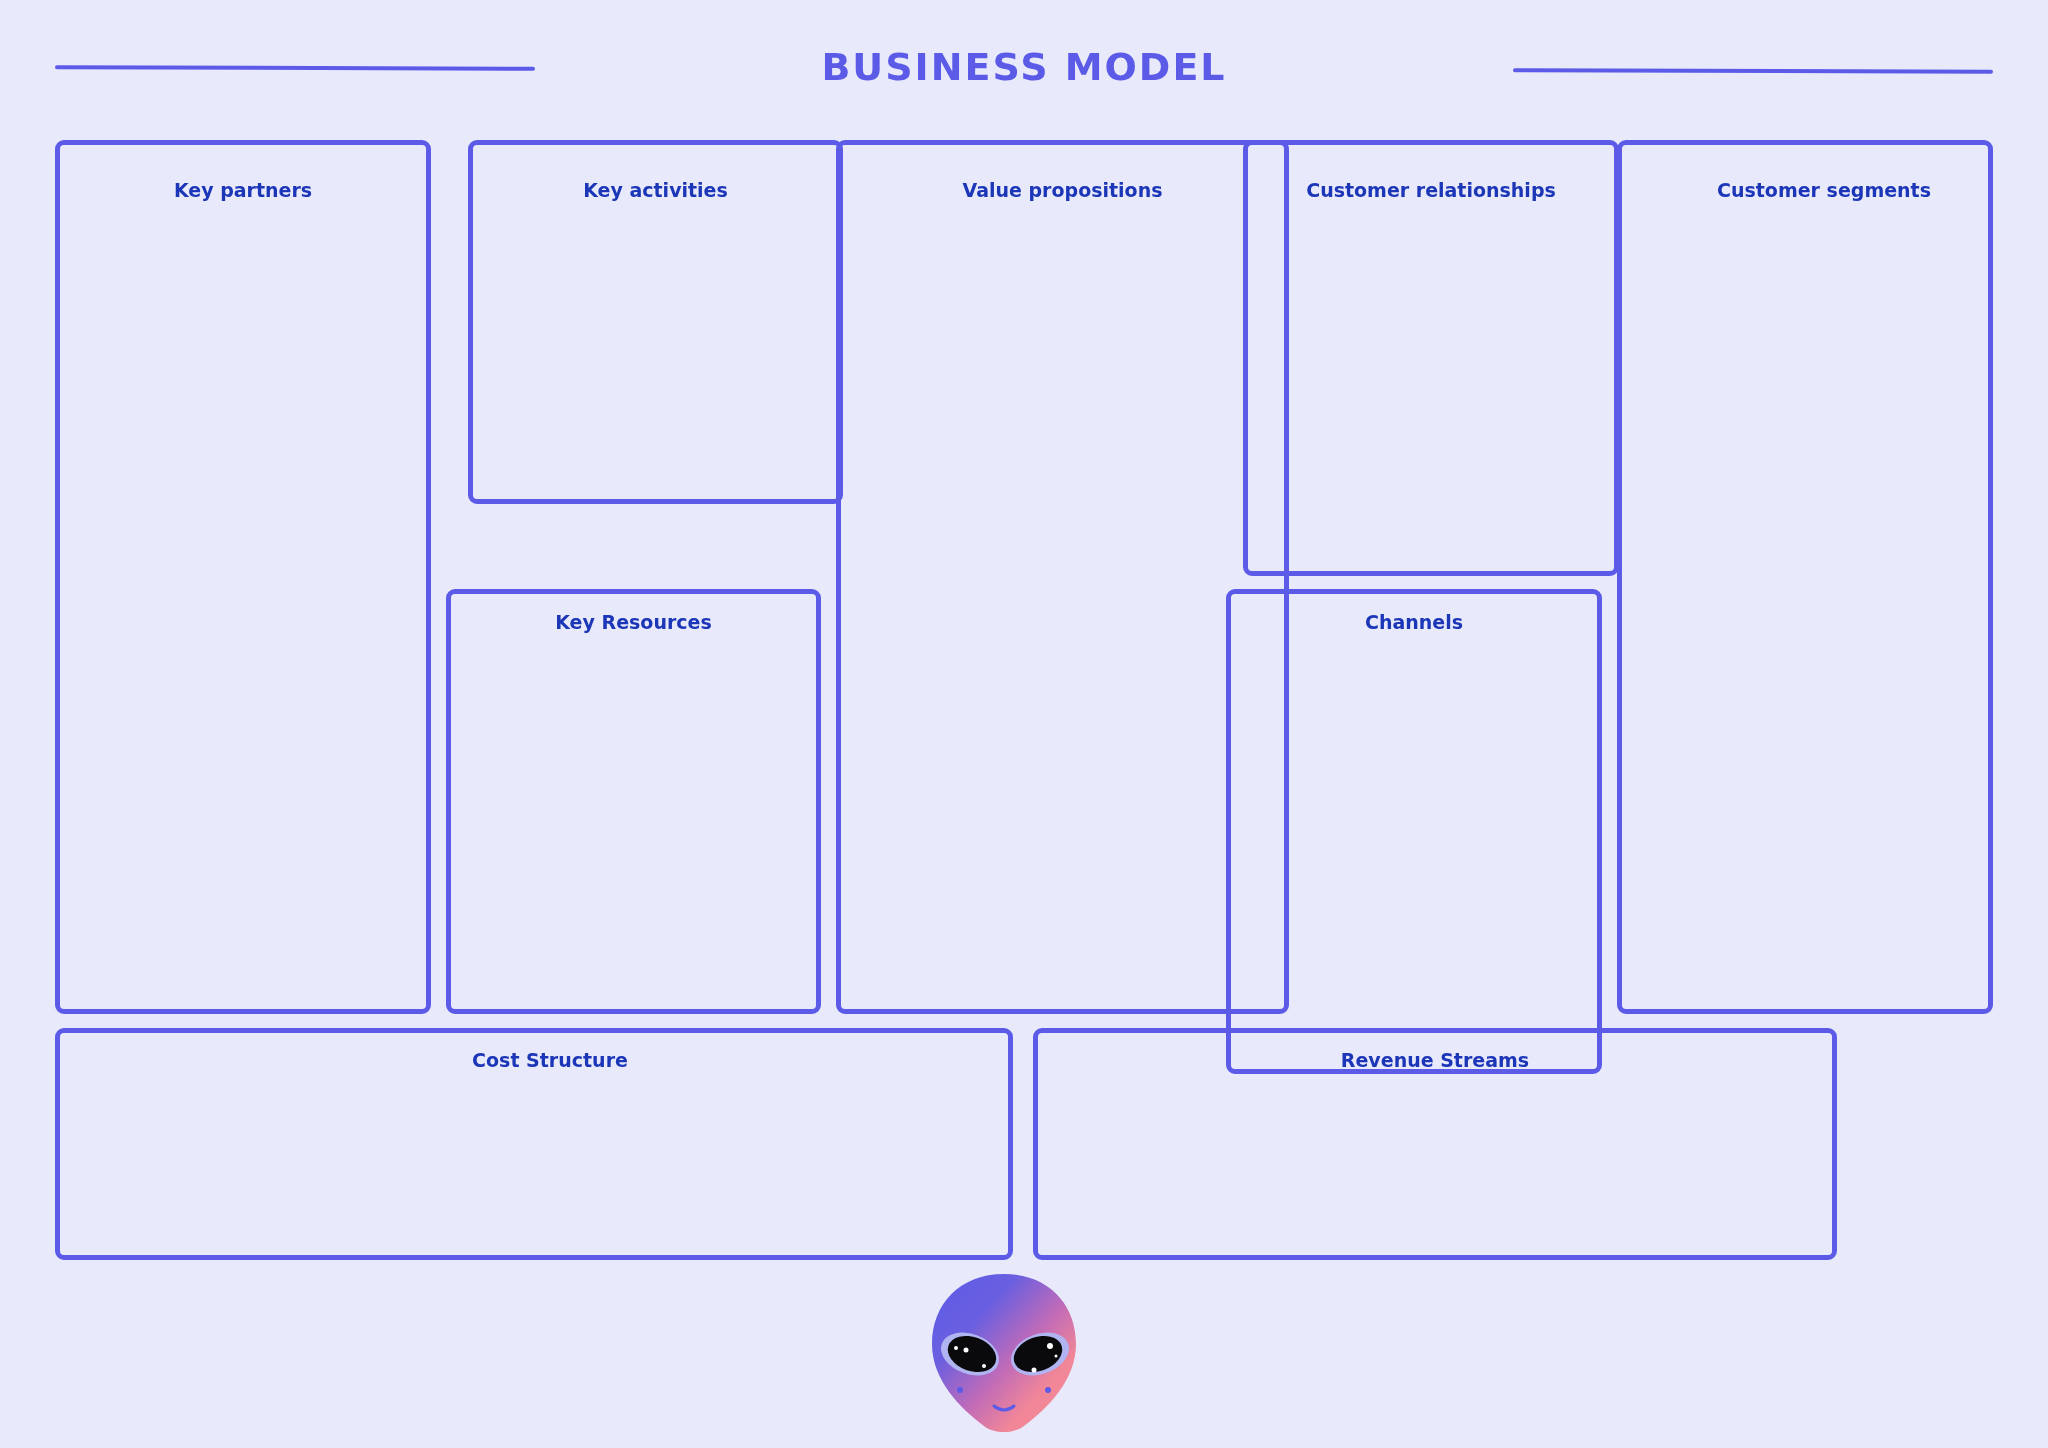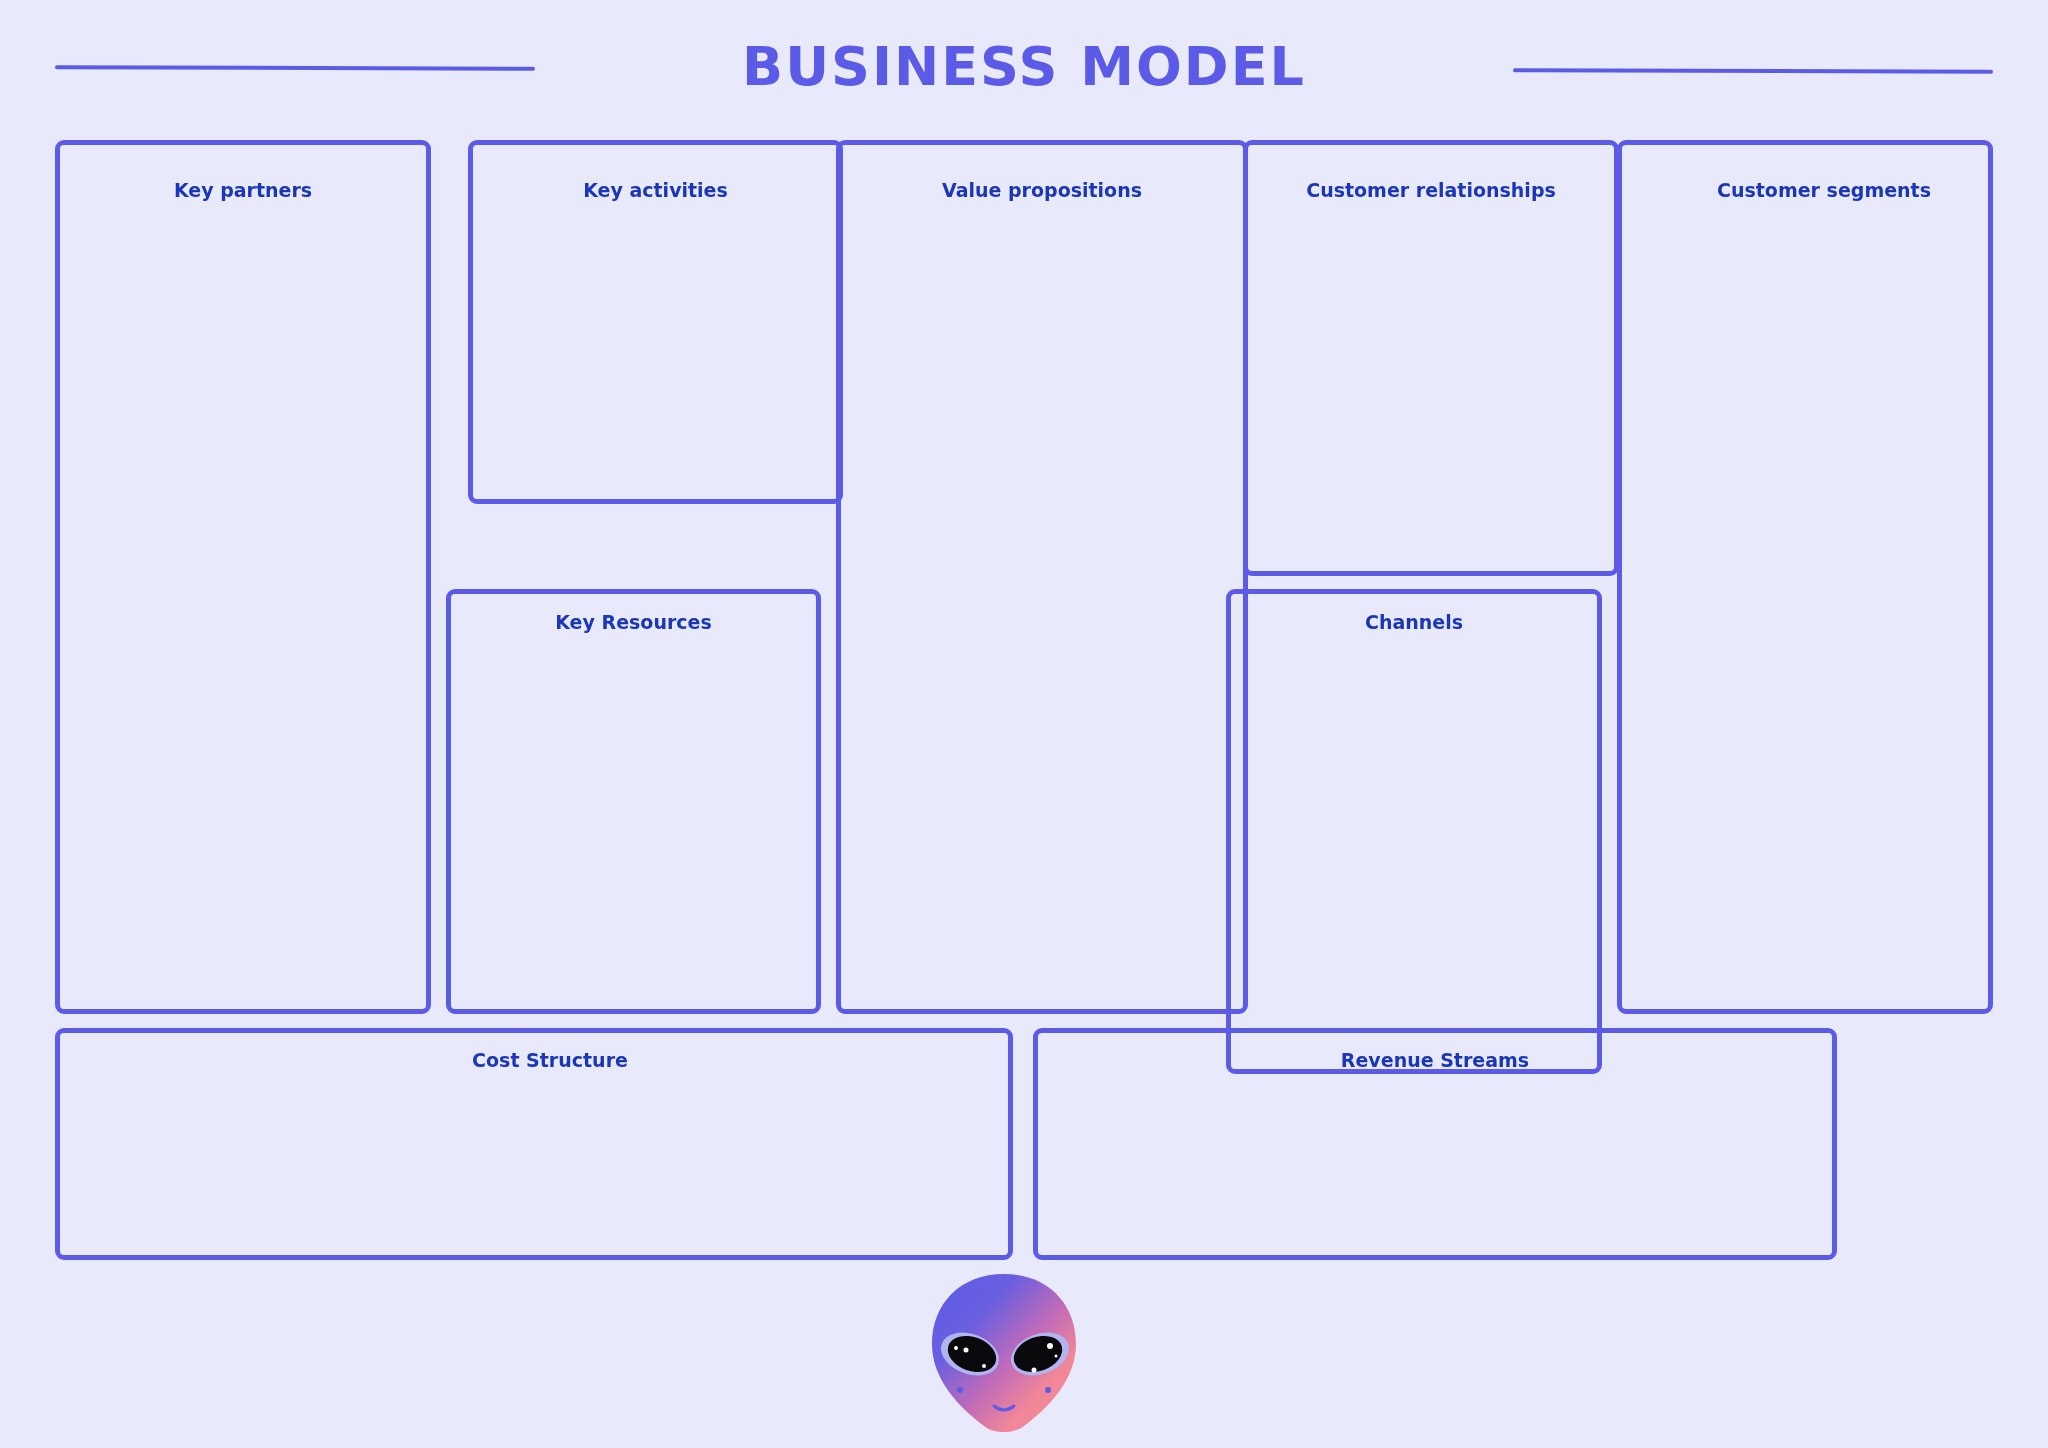--- a/index.html
+++ b/index.html
@@ -1,18 +1,18 @@
 <!DOCTYPE html>
 <html><head>
 <meta charset="utf-8">
 <style>
   html,body{margin:0;padding:0;}
   body{width:2048px;height:1448px;background:#e8eafc;position:relative;overflow:hidden;font-family:"Liberation Sans",sans-serif;}
   .hline{position:absolute;height:4px;background:#5b5be8;border-radius:2px;}
-  .title{position:absolute;left:0;width:2048px;top:34px;text-align:center;font-family:"DejaVu Sans",sans-serif;font-weight:900;font-size:54px;letter-spacing:2px;color:#5b5be8;line-height:66px;}
+  .title{position:absolute;left:0;width:2048px;top:34px;text-align:center;font-family:"DejaVu Sans",sans-serif;font-weight:900;font-size:38px;letter-spacing:2px;color:#5b5be8;line-height:66px;}
   .box{position:absolute;box-sizing:border-box;border:5px solid #5b5be8;border-radius:9px;}
   .box-title{position:absolute;left:0;right:0;text-align:center;font-family:"DejaVu Sans",sans-serif;font-weight:bold;font-size:19px;color:#1c36b8;}
   .alien{position:absolute;left:928px;top:1270px;width:152px;height:168px;}
 </style>
 </head>
 <body>
 
 <div class="hline" style="left:55px;top:66px;width:480px;transform:rotate(0.2deg);"></div>
 <div class="hline" style="left:1513px;top:69px;width:480px;transform:rotate(0.2deg);"></div>
 <div class="title">BUSINESS MODEL</div>
@@ -22,21 +22,21 @@
 </div>
 
 <div class="box" style="left:468px;top:140px;width:375px;height:364px;padding-left:21px;">
   <div class="box-title" style="top:34px;">Key activities</div>
 </div>
 
 <div class="box" style="left:446px;top:589px;width:375px;height:425px;">
   <div class="box-title" style="top:17px;">Key Resources</div>
 </div>
 
-<div class="box" style="left:836px;top:140px;width:412px;height:874px;">
+<div class="box" style="left:836px;top:140px;width:453px;height:874px;">
   <div class="box-title" style="top:34px;">Value propositions</div>
 </div>
 
 <div class="box" style="left:1243px;top:140px;width:376px;height:436px;">
   <div class="box-title" style="top:34px;">Customer relationships</div>
 </div>
 
 <div class="box" style="left:1226px;top:589px;width:376px;height:485px;">
   <div class="box-title" style="top:17px;">Channels</div>
 </div>

